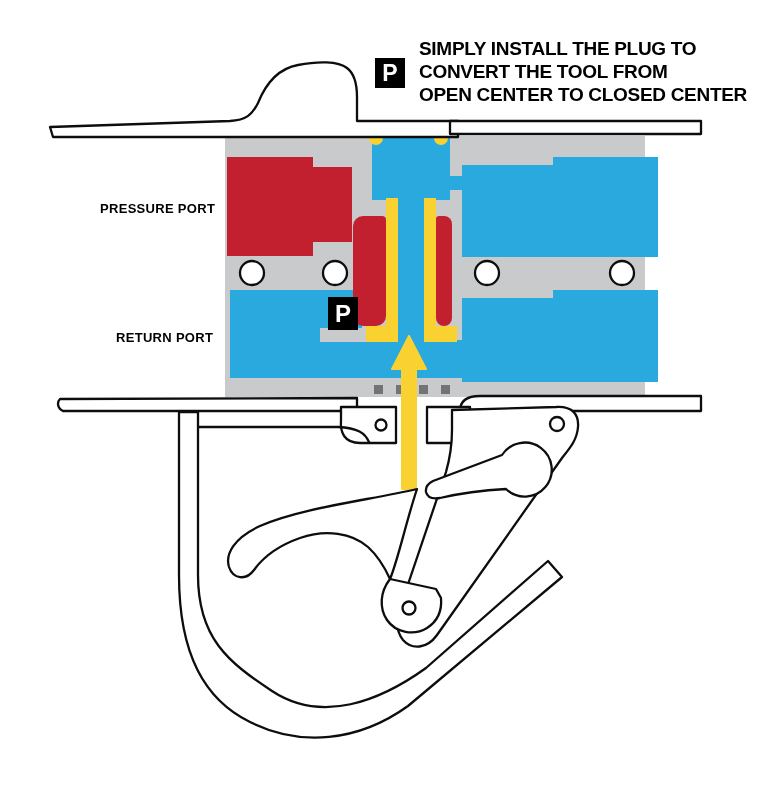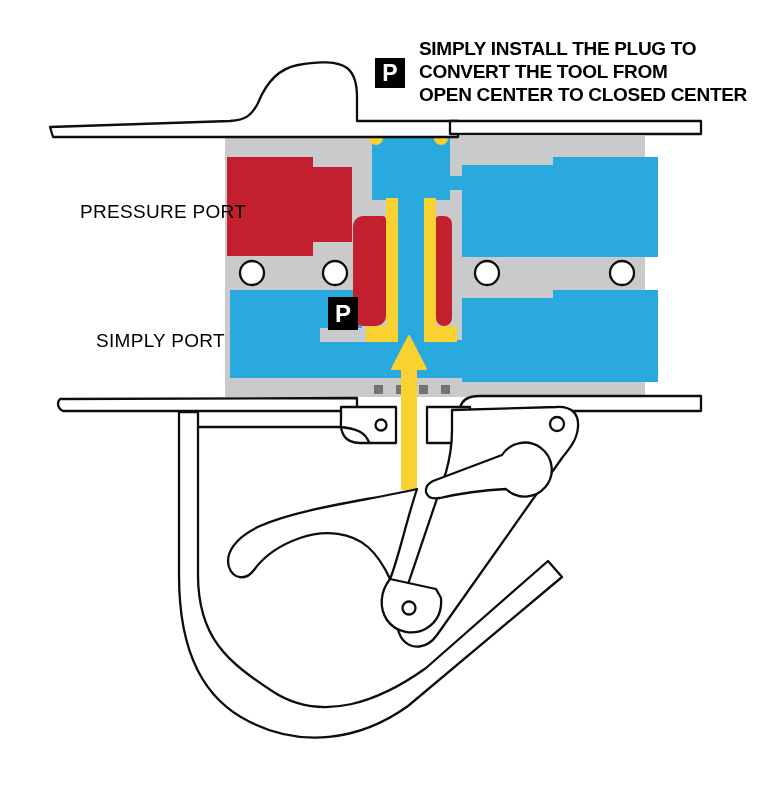--- a/index.html
+++ b/index.html
@@ -11,21 +11,21 @@
   .red{background:var(--pressure-red);}
   .blue{background:var(--return-blue);}
   .yellow{background:var(--plug-yellow);}
   .seal{background:var(--seal-gray);}
   .pmark{background:#000;color:#fff;display:flex;align-items:center;justify-content:center;
          font-weight:bold;}
   #valve-pmark{left:328px;top:297px;width:30px;height:33px;font-size:24px;}
   #anno-picon{left:375px;top:58px;width:30px;height:30px;font-size:23px;}
   #anno-text{left:419px;top:37px;width:345px;font-size:19px;line-height:23px;font-weight:bold;
              color:#000;letter-spacing:-0.3px;}
-  .port-label{font-size:19px;font-weight:normal;color:#000;letter-spacing:0.3px;}
+  .port-label{font-size:13px;font-weight:bold;color:#000;letter-spacing:0.3px;margin-left:20px;}
   #lbl-pressure{left:80px;top:201px;}
   #lbl-return{left:96px;top:330px;}
   svg{position:absolute;left:0;top:0;}
   .ink{stroke:#0d0d0d;stroke-width:2.3;fill:#fff;stroke-linejoin:round;stroke-linecap:round;}
   .ink-line{stroke:#0d0d0d;stroke-width:2.3;fill:none;stroke-linejoin:round;stroke-linecap:round;}
 </style>
 </head>
 <body>
 
 <div id="stage">
@@ -99,14 +99,14 @@
   <div id="valve-pmark" class="abs pmark">P</div>
 
   <div id="anno-picon" class="abs pmark">P</div>
   <div id="anno-text" class="abs">
     <div>SIMPLY INSTALL THE PLUG TO</div>
     <div>CONVERT THE TOOL FROM</div>
     <div>OPEN CENTER TO CLOSED CENTER</div>
   </div>
 
   <div id="lbl-pressure" class="abs port-label">PRESSURE PORT</div>
-  <div id="lbl-return" class="abs port-label">SIMPLY PORT</div>
+  <div id="lbl-return" class="abs port-label">RETURN PORT</div>
 </div>
 
 </body></html>

